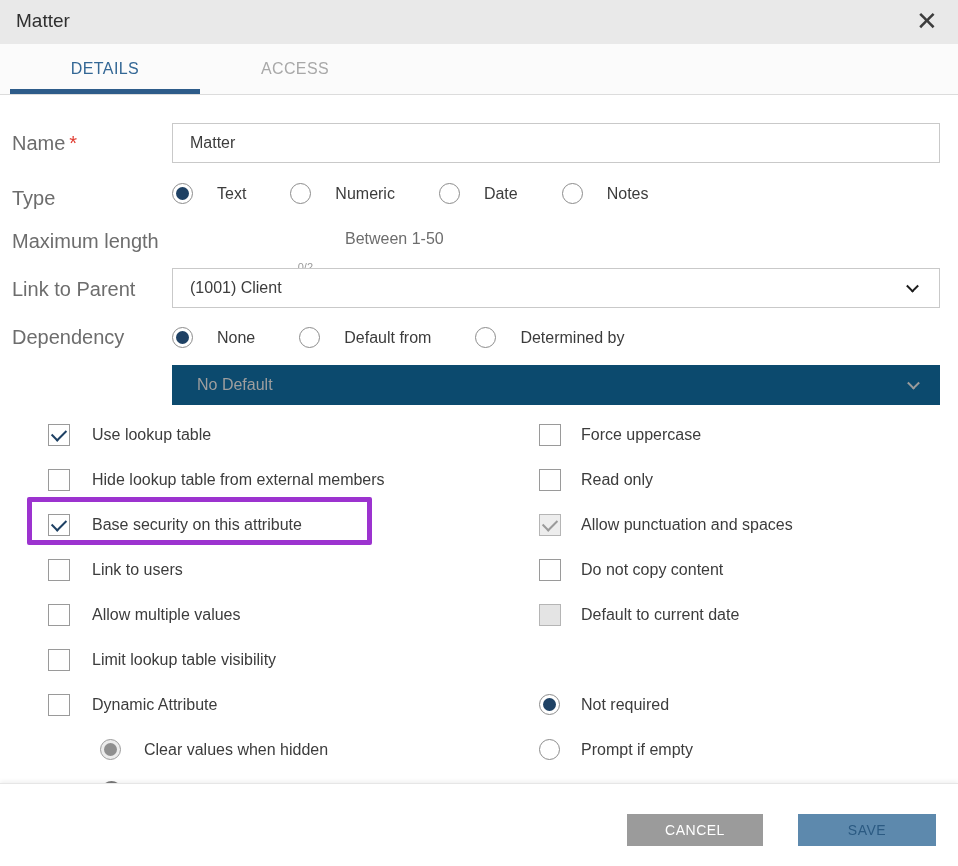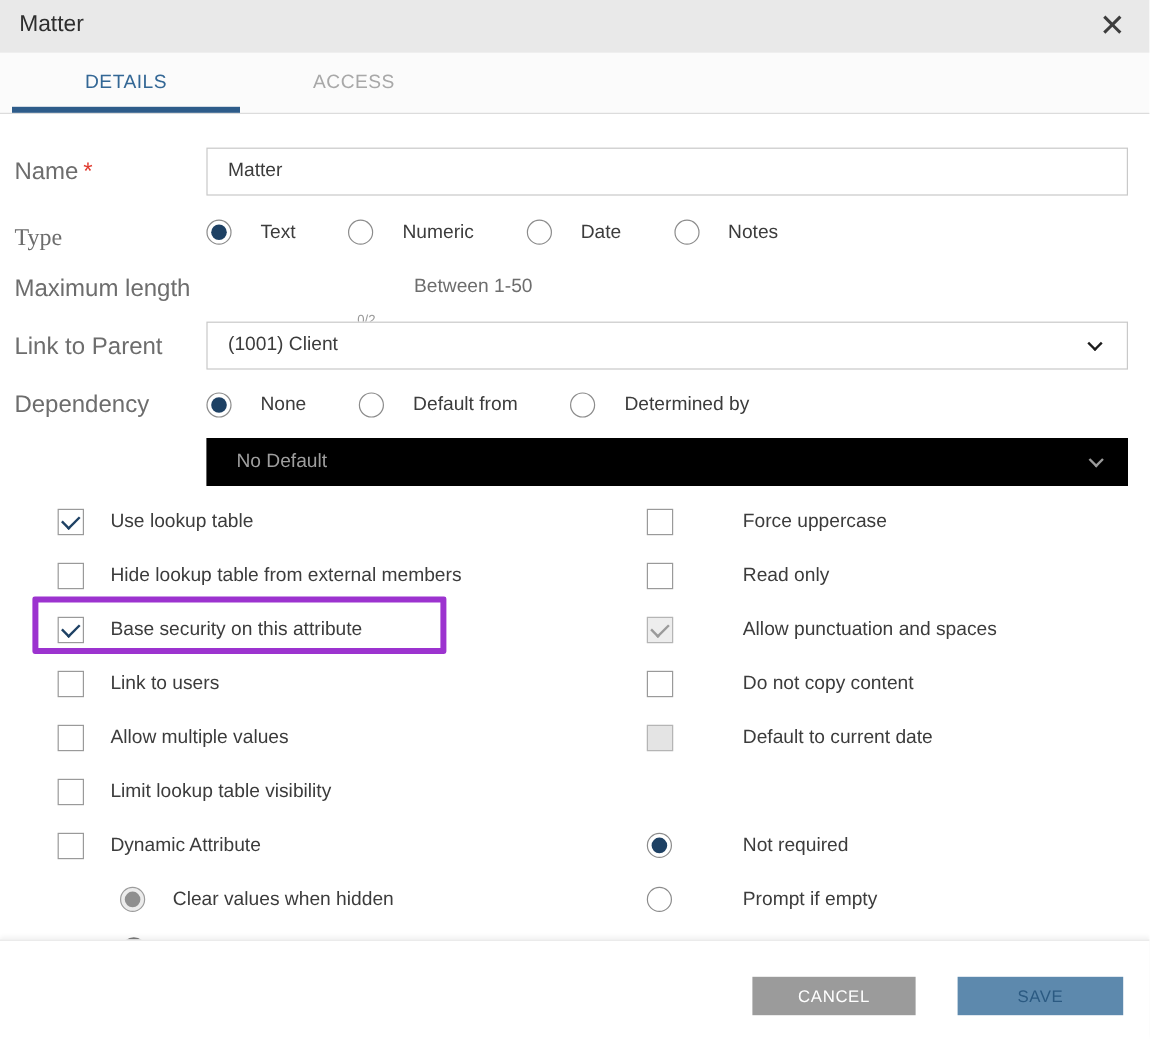--- a/index.html
+++ b/index.html
@@ -33,21 +33,21 @@
   .name-input { left:172px; top:27px; width:768px; height:40px; }
   .len-input  { left:172px; top:122px; width:148px; height:43px; }
   .hint { position:absolute; left:345px; top:134px; font-size:16px; color:#6d6d6d; }
   .counter { position:absolute; left:172px; top:165px; width:141px; text-align:right;
              font-size:11px; color:#9a9a9a; }
 
   .select { position:absolute; left:172px; width:768px; height:40px; border:1px solid #c9c9c9;
             background:#fff; font-size:16px; color:#3c3c3c; display:flex; align-items:center;
             padding-left:17px; cursor:pointer; }
   .parent-select { top:172px; }
-  .select.disabled { top:269px; background:#000000; border:none; color:#9e9e9e; padding-left:25px; cursor:default; }
+  .select.disabled { top:269px; background:#0c4a6e; border:none; color:#9e9e9e; padding-left:25px; cursor:default; }
   .chev { position:absolute; right:22px; top:50%; width:9px; height:9px;
           border-right:2px solid #1c1c1c; border-bottom:2px solid #1c1c1c;
           transform:translateY(-70%) rotate(45deg); }
   .select.disabled .chev { border-color:#9b9b9b; }
 
   
   .radio-row { position:absolute; left:172px; display:flex; align-items:center; }
   .type-row { top:87px; } .dep-row { top:231px; }
   .radio { width:21px; height:21px; border:1px solid #8c8c8c; border-radius:50%;
            background:#fff; position:relative; flex:none; cursor:pointer; }
@@ -63,21 +63,21 @@
   .cb.checked::after { content:""; position:absolute; left:3px; top:4px; width:12px; height:7px;
                        border-left:2px solid #1e4164; border-bottom:2px solid #1e4164;
                        transform:rotate(-45deg); }
   .cb.dis-checked { background:#ededed; border-color:#b5b5b5; cursor:default; }
   .cb.dis-checked::after { content:""; position:absolute; left:3px; top:4px; width:12px; height:7px;
                        border-left:2px solid #9a9a9a; border-bottom:2px solid #9a9a9a;
                        transform:rotate(-45deg); }
   .cb.dis-empty { background:#e4e4e4; border-color:#b5b5b5; cursor:default; }
   .cb-label { position:absolute; font-size:16px; color:#3c3c3c; cursor:pointer; }
   .colL { left:48px; } .colL-lab { left:92px; }
-  .colR { left:539px; } .colR-lab { left:581px;margin-left:38px; }
+  .colR { left:539px; } .colR-lab { left:581px; }
   .radL { left:100px; } .radL-lab { left:144px; }
 
   .highlight-box { position:absolute; left:27px; top:401px; width:345px; height:48px;
                    border:5px solid #9c33cf; border-radius:2px; pointer-events:none; }
 
   .partial-radio { position:absolute; left:101px; top:685px; width:21px; height:21px;
                    border-radius:50%; background:#7a7a7a; }
 
   
   .footer { position:absolute; top:783px; left:0; width:958px; height:83px; background:#fff;
@@ -109,21 +109,21 @@
 
   <div class="content">
 
     <div class="flabel" style="top:36px;">
       <span>Name</span><span class="req">*</span>
     </div>
     <div class="tinput name-input">
       <span>Matter</span>
     </div>
 
-    <div class="flabel" style="top:91px;font-family:Liberation Serif, serif;">Type</div>
+    <div class="flabel" style="top:91px;">Type</div>
     <div class="radio-row type-row">
       <div class="radio checked"></div>
       <div class="radio-label">Text</div>
       <div class="radio"></div>
       <div class="radio-label">Numeric</div>
       <div class="radio"></div>
       <div class="radio-label">Date</div>
       <div class="radio"></div>
       <div class="radio-label">Notes</div>
     </div>

